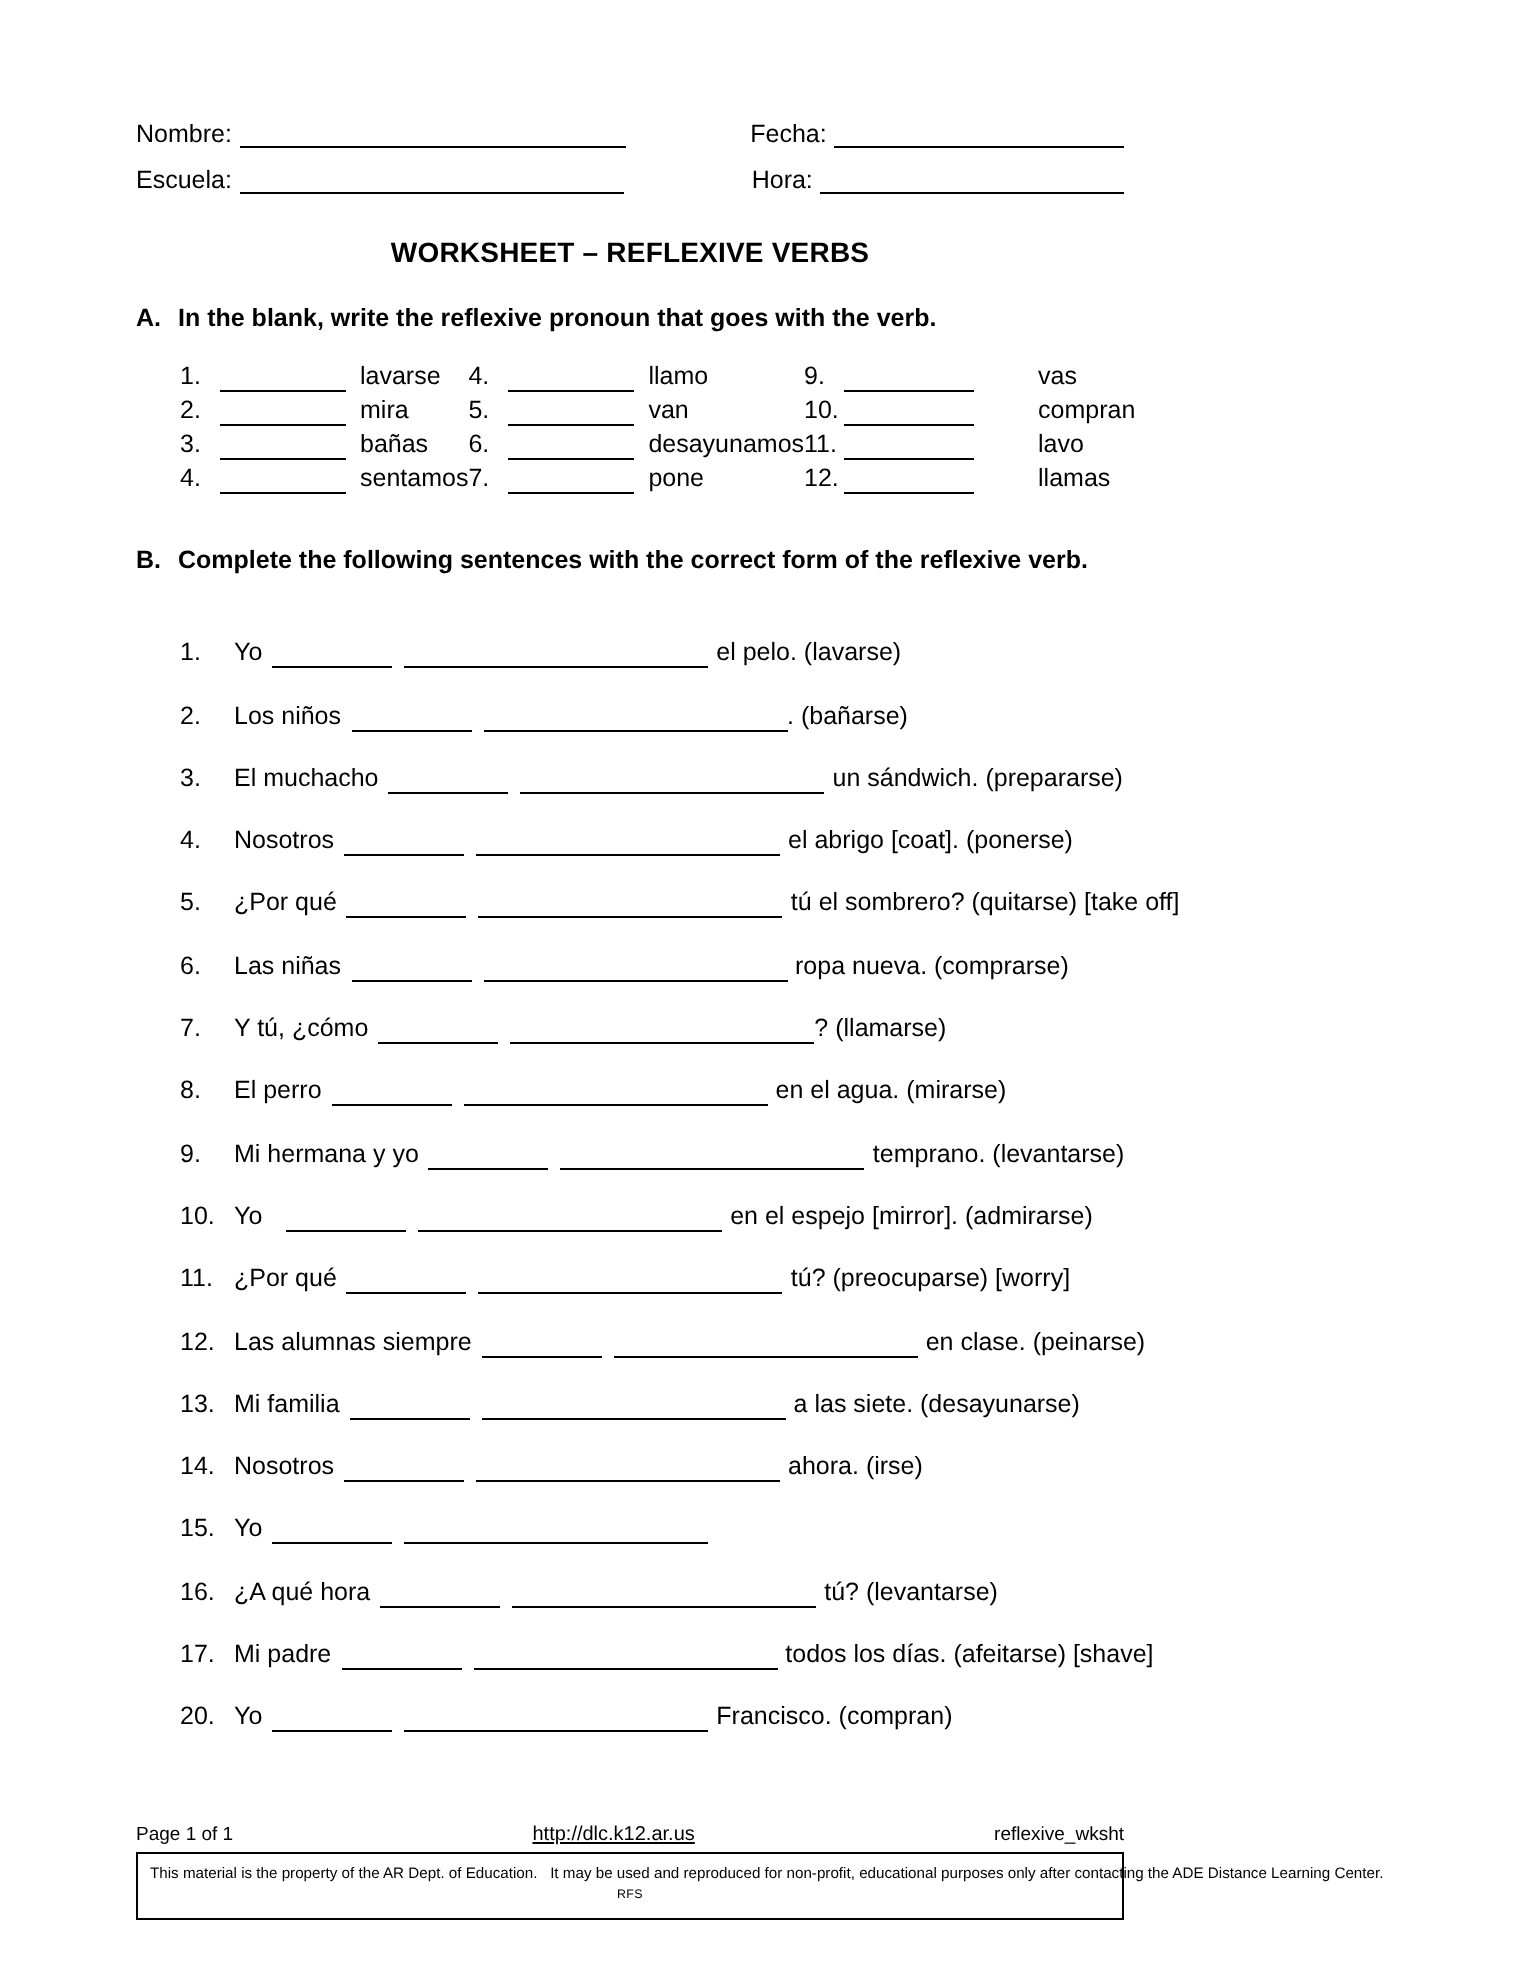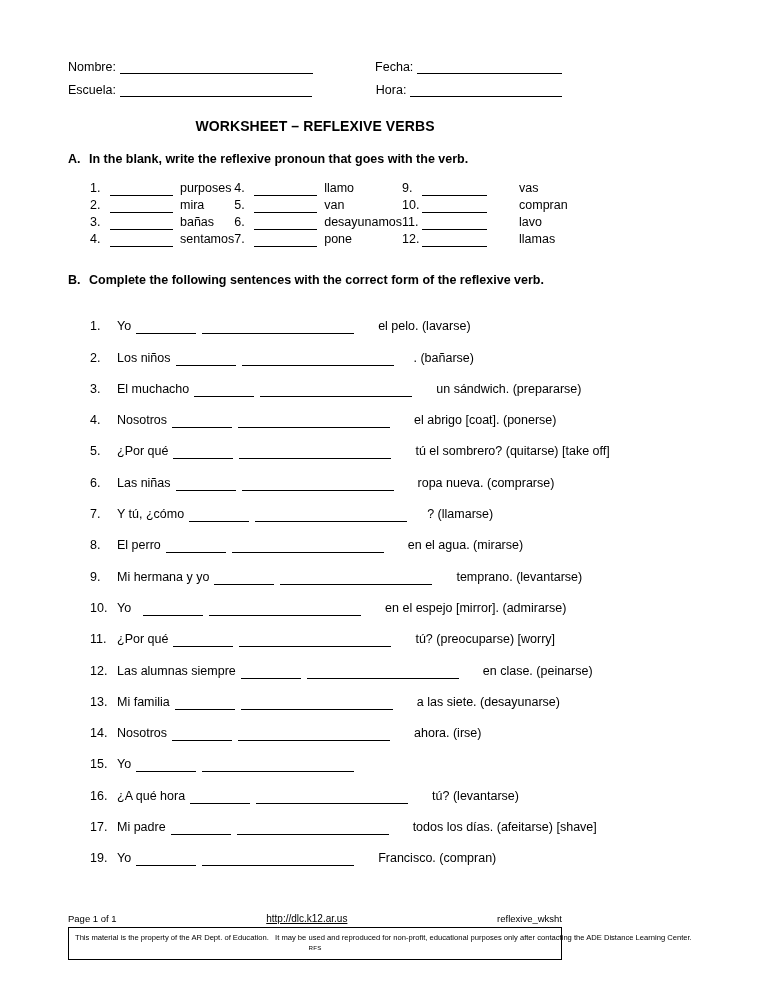--- a/index.html
+++ b/index.html
@@ -134,21 +134,20 @@
   }
   .bgap { width: 6px; flex: none; }
   .bblank2 {
     border-bottom: 1px solid #000;
     height: 13px;
     flex: none;
   }
   .btail {
     line-height: 16px;
     padding-left: 4px;
-    margin-left: 20px;
   }
   .btail.tight { padding-left: 0; }
 
   
   .footer {
     position: absolute;
     left: 68px;
     right: 62px;
     bottom: 34px;
   }
@@ -207,21 +206,21 @@
   <div class="section-head">
     <span class="section-letter">A.</span>
     <span>In the blank, write the reflexive pronoun that goes with the verb.</span>
   </div>
 
   <div class="partA">
     <div class="colA">
         <div class="arow">
           <span class="anum">1.</span>
           <span class="ablank"></span>
-          <span class="averb">purposes</span>
+          <span class="averb">lavarse</span>
         </div>
         <div class="arow">
           <span class="anum">2.</span>
           <span class="ablank"></span>
           <span class="averb">mira</span>
         </div>
         <div class="arow">
           <span class="anum">3.</span>
           <span class="ablank"></span>
           <span class="averb">bañas</span>
@@ -413,21 +412,21 @@
       </div>
       <div class="brow">
         <span class="bnum">17.</span>
         <span class="btext pre">Mi padre</span>
         <span class="bblank1"></span>
         <span class="bgap"></span>
         <span class="bblank2" style="width: 152px;"></span>
         <span class="btail">todos los días. (afeitarse) [shave]</span>
       </div>
       <div class="brow">
-        <span class="bnum">19.</span>
+        <span class="bnum">20.</span>
         <span class="btext pre">Yo</span>
         <span class="bblank1"></span>
         <span class="bgap"></span>
         <span class="bblank2" style="width: 152px;"></span>
         <span class="btail">Francisco. (compran)</span>
       </div>
     </div>
 
   <div class="footer">
     <div class="footer-line">

